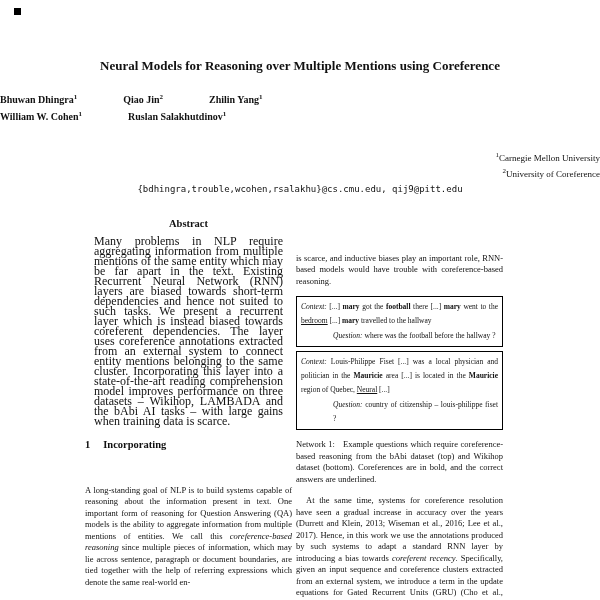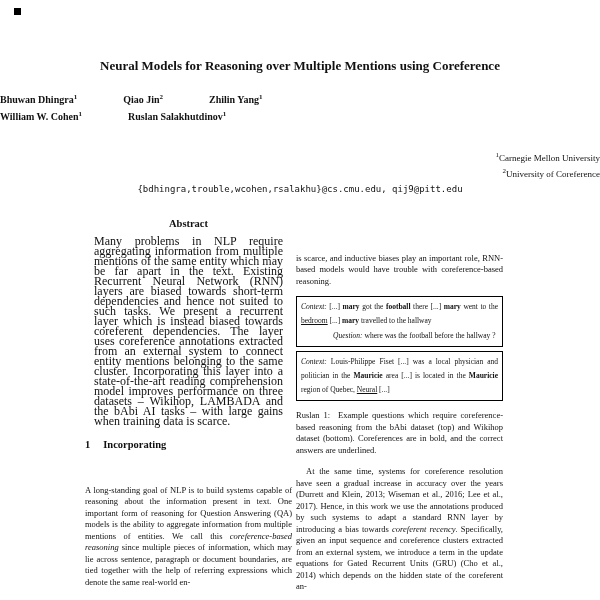--- a/index.html
+++ b/index.html
@@ -127,23 +127,24 @@
     <div class="col">
       <div class="body-par">is scarce, and inductive biases play an important role, RNN-based models would have trouble with coreference-based reasoning.</div>
 
       <div class="fig-wrap">
         <div class="fig-box">
           <div><span class="i">Context:</span> [...] <span class="b">mary</span> got the <span class="b">football</span> there [...] <span class="b">mary</span> went to the <span class="u">bedroom</span> [...] <span class="b">mary</span> travelled to the hallway</div>
           <div class="fig-q"><span class="i">Question:</span> where was the football before the hallway ?</div>
         </div>
         <div class="fig-box">
           <div><span class="i">Context:</span> Louis-Philippe Fiset [...] was a local physician and politician in the <span class="b">Mauricie</span> area [...] is located in the <span class="b">Mauricie</span> region of Quebec, <span class="u">Neural</span> [...]</div>
+          <div class="fig-q"><span class="i">Question:</span> country of citizenship – louis-philippe fiset ?</div>
         </div>
         <div class="fig-caption">
-          <span class="cap-label">Ruslan 1:</span><span>Example questions which require coreference-based reasoning from the bAbi dataset (top) and Wikihop dataset (bottom). Coreferences are in bold, and the correct answers are underlined.</span>
+          <span class="cap-label">Network 1:</span><span>Example questions which require coreference-based reasoning from the bAbi dataset (top) and Wikihop dataset (bottom). Coreferences are in bold, and the correct answers are underlined.</span>
         </div>
       </div>
 
       <div class="body-par indent after-fig">At the same time, systems for coreference resolution have seen a gradual increase in accuracy over the years (Durrett and Klein, 2013; Wiseman et al., 2016; Lee et al., 2017). Hence, in this work we use the annotations produced by such systems to adapt a standard RNN layer by introducing a bias towards <span class="i">coreferent recency</span>. Specifically, given an input sequence and coreference clusters extracted from an external system, we introduce a term in the update equations for Gated Recurrent Units (GRU) (Cho et al., 2014) which depends on the hidden state of the coreferent an-</div>
     </div>
 
   </div>
 
 </div>
 

